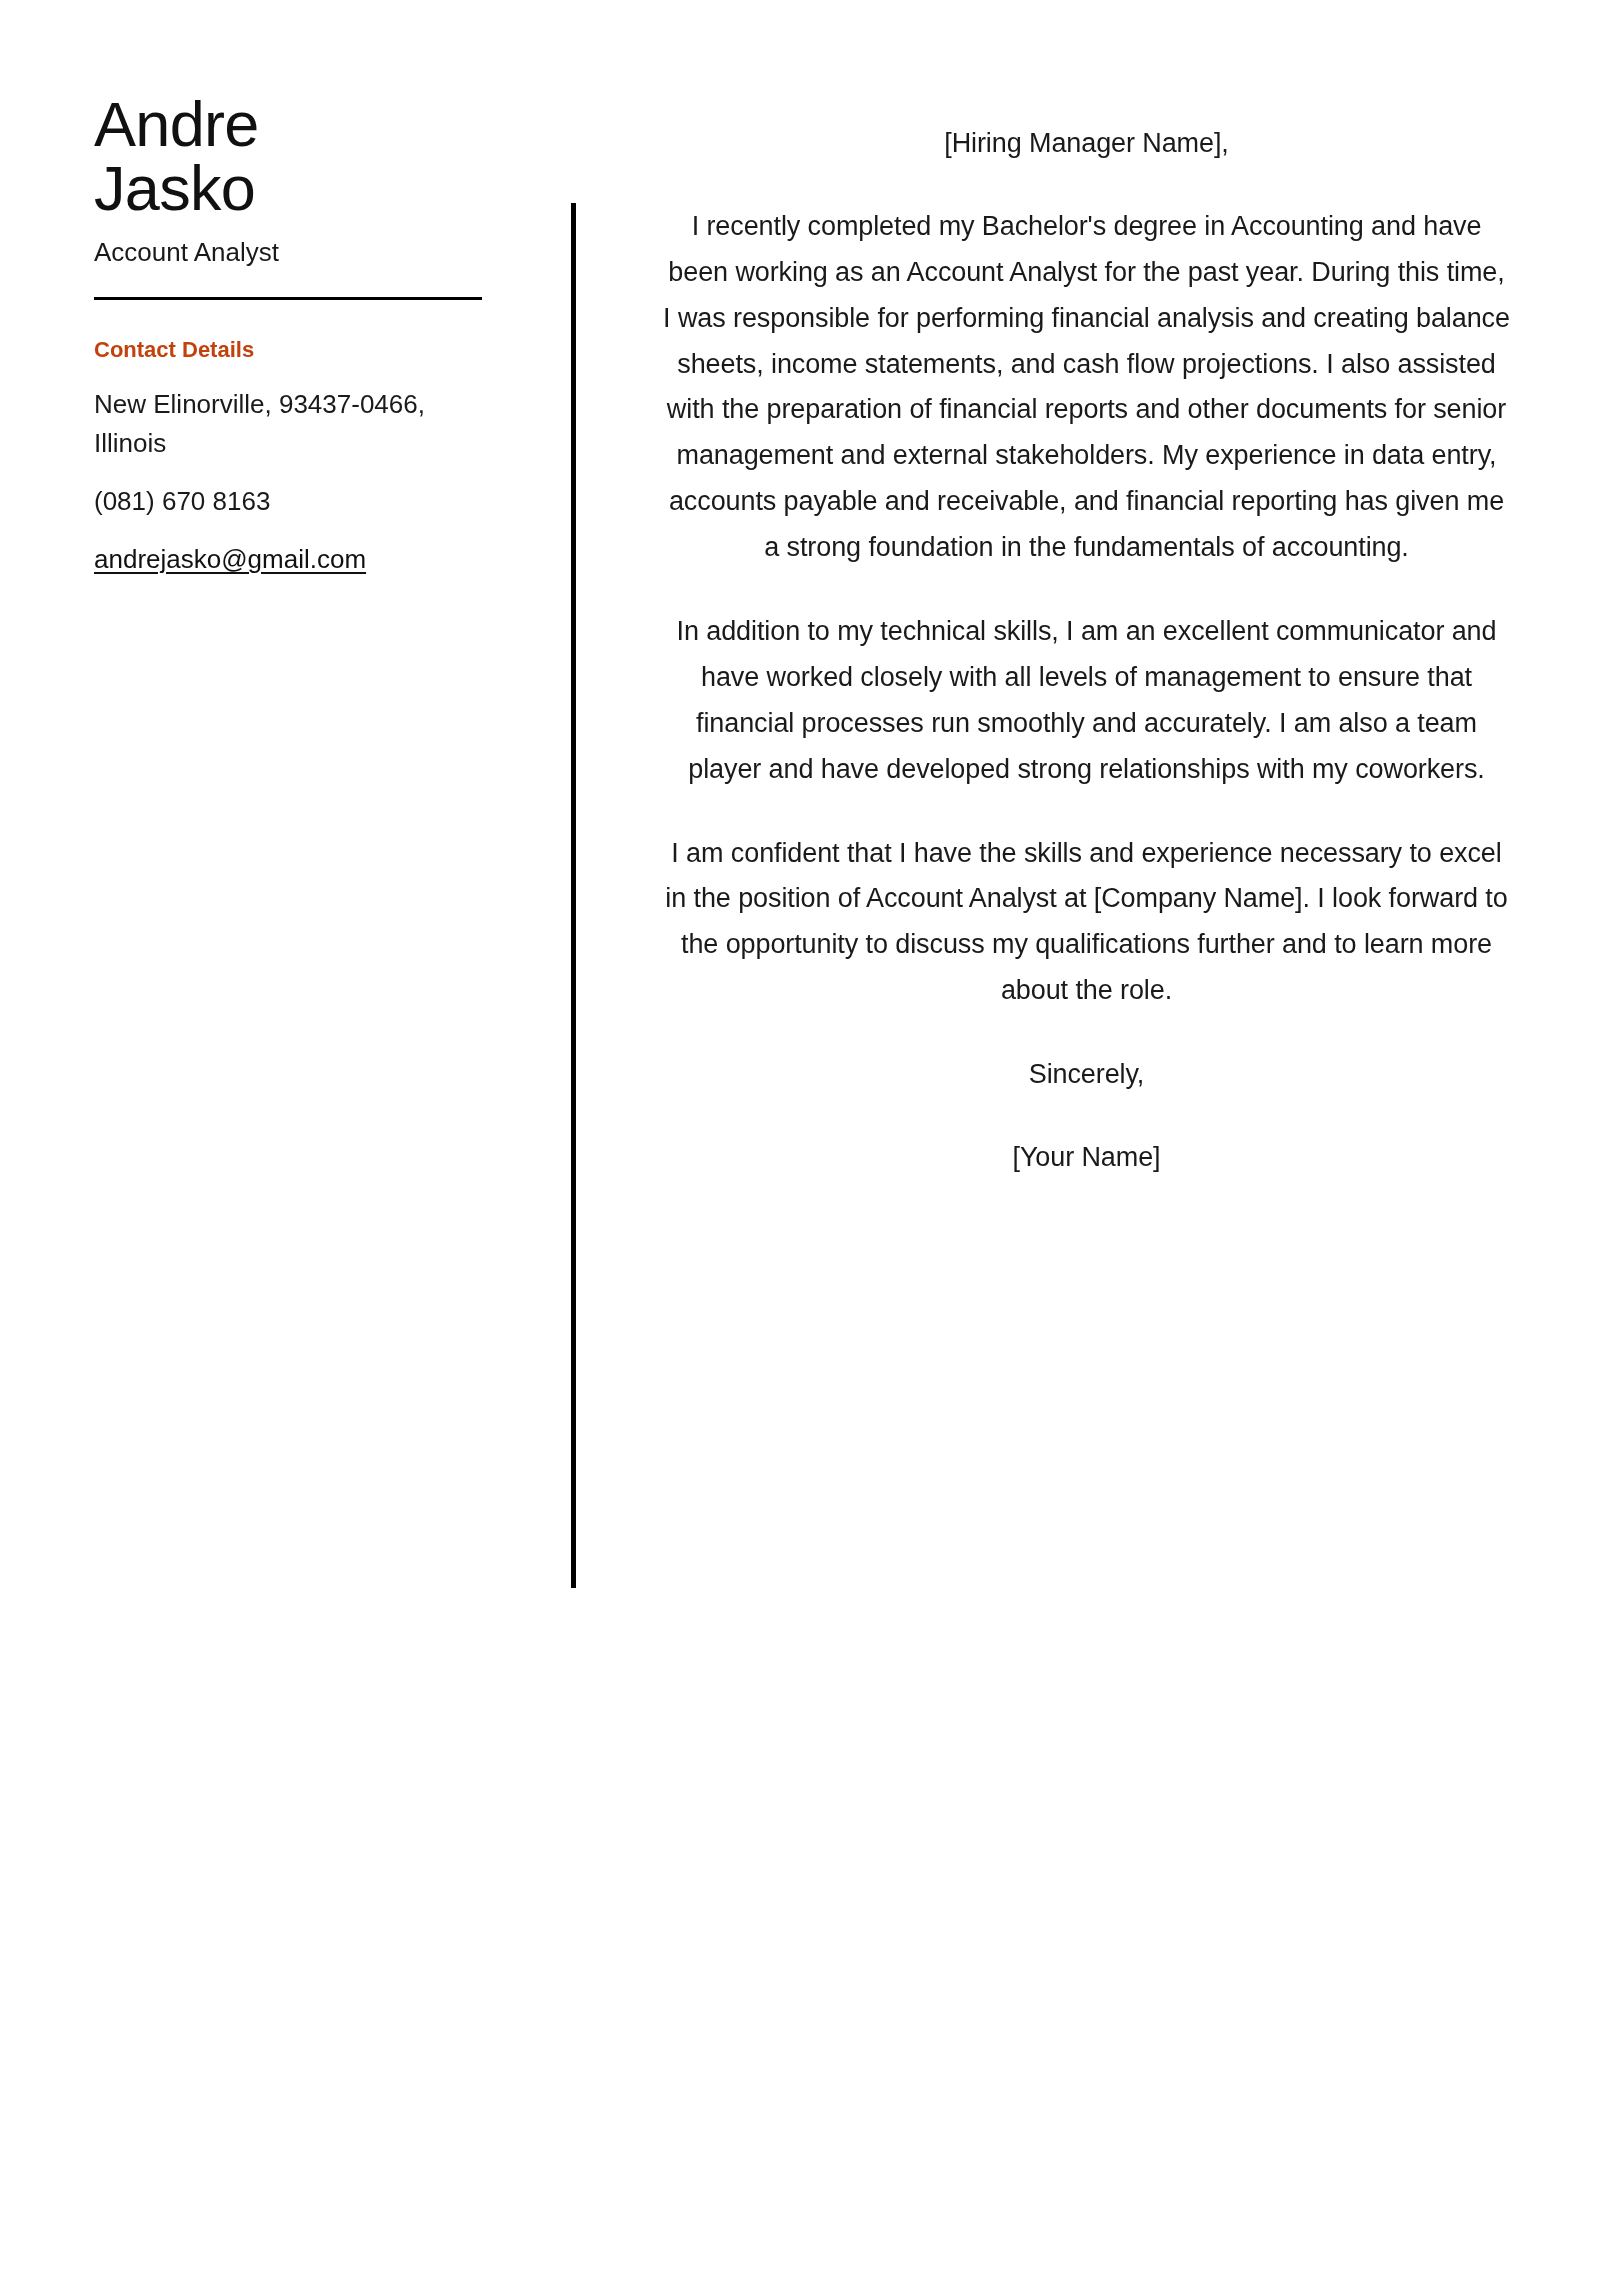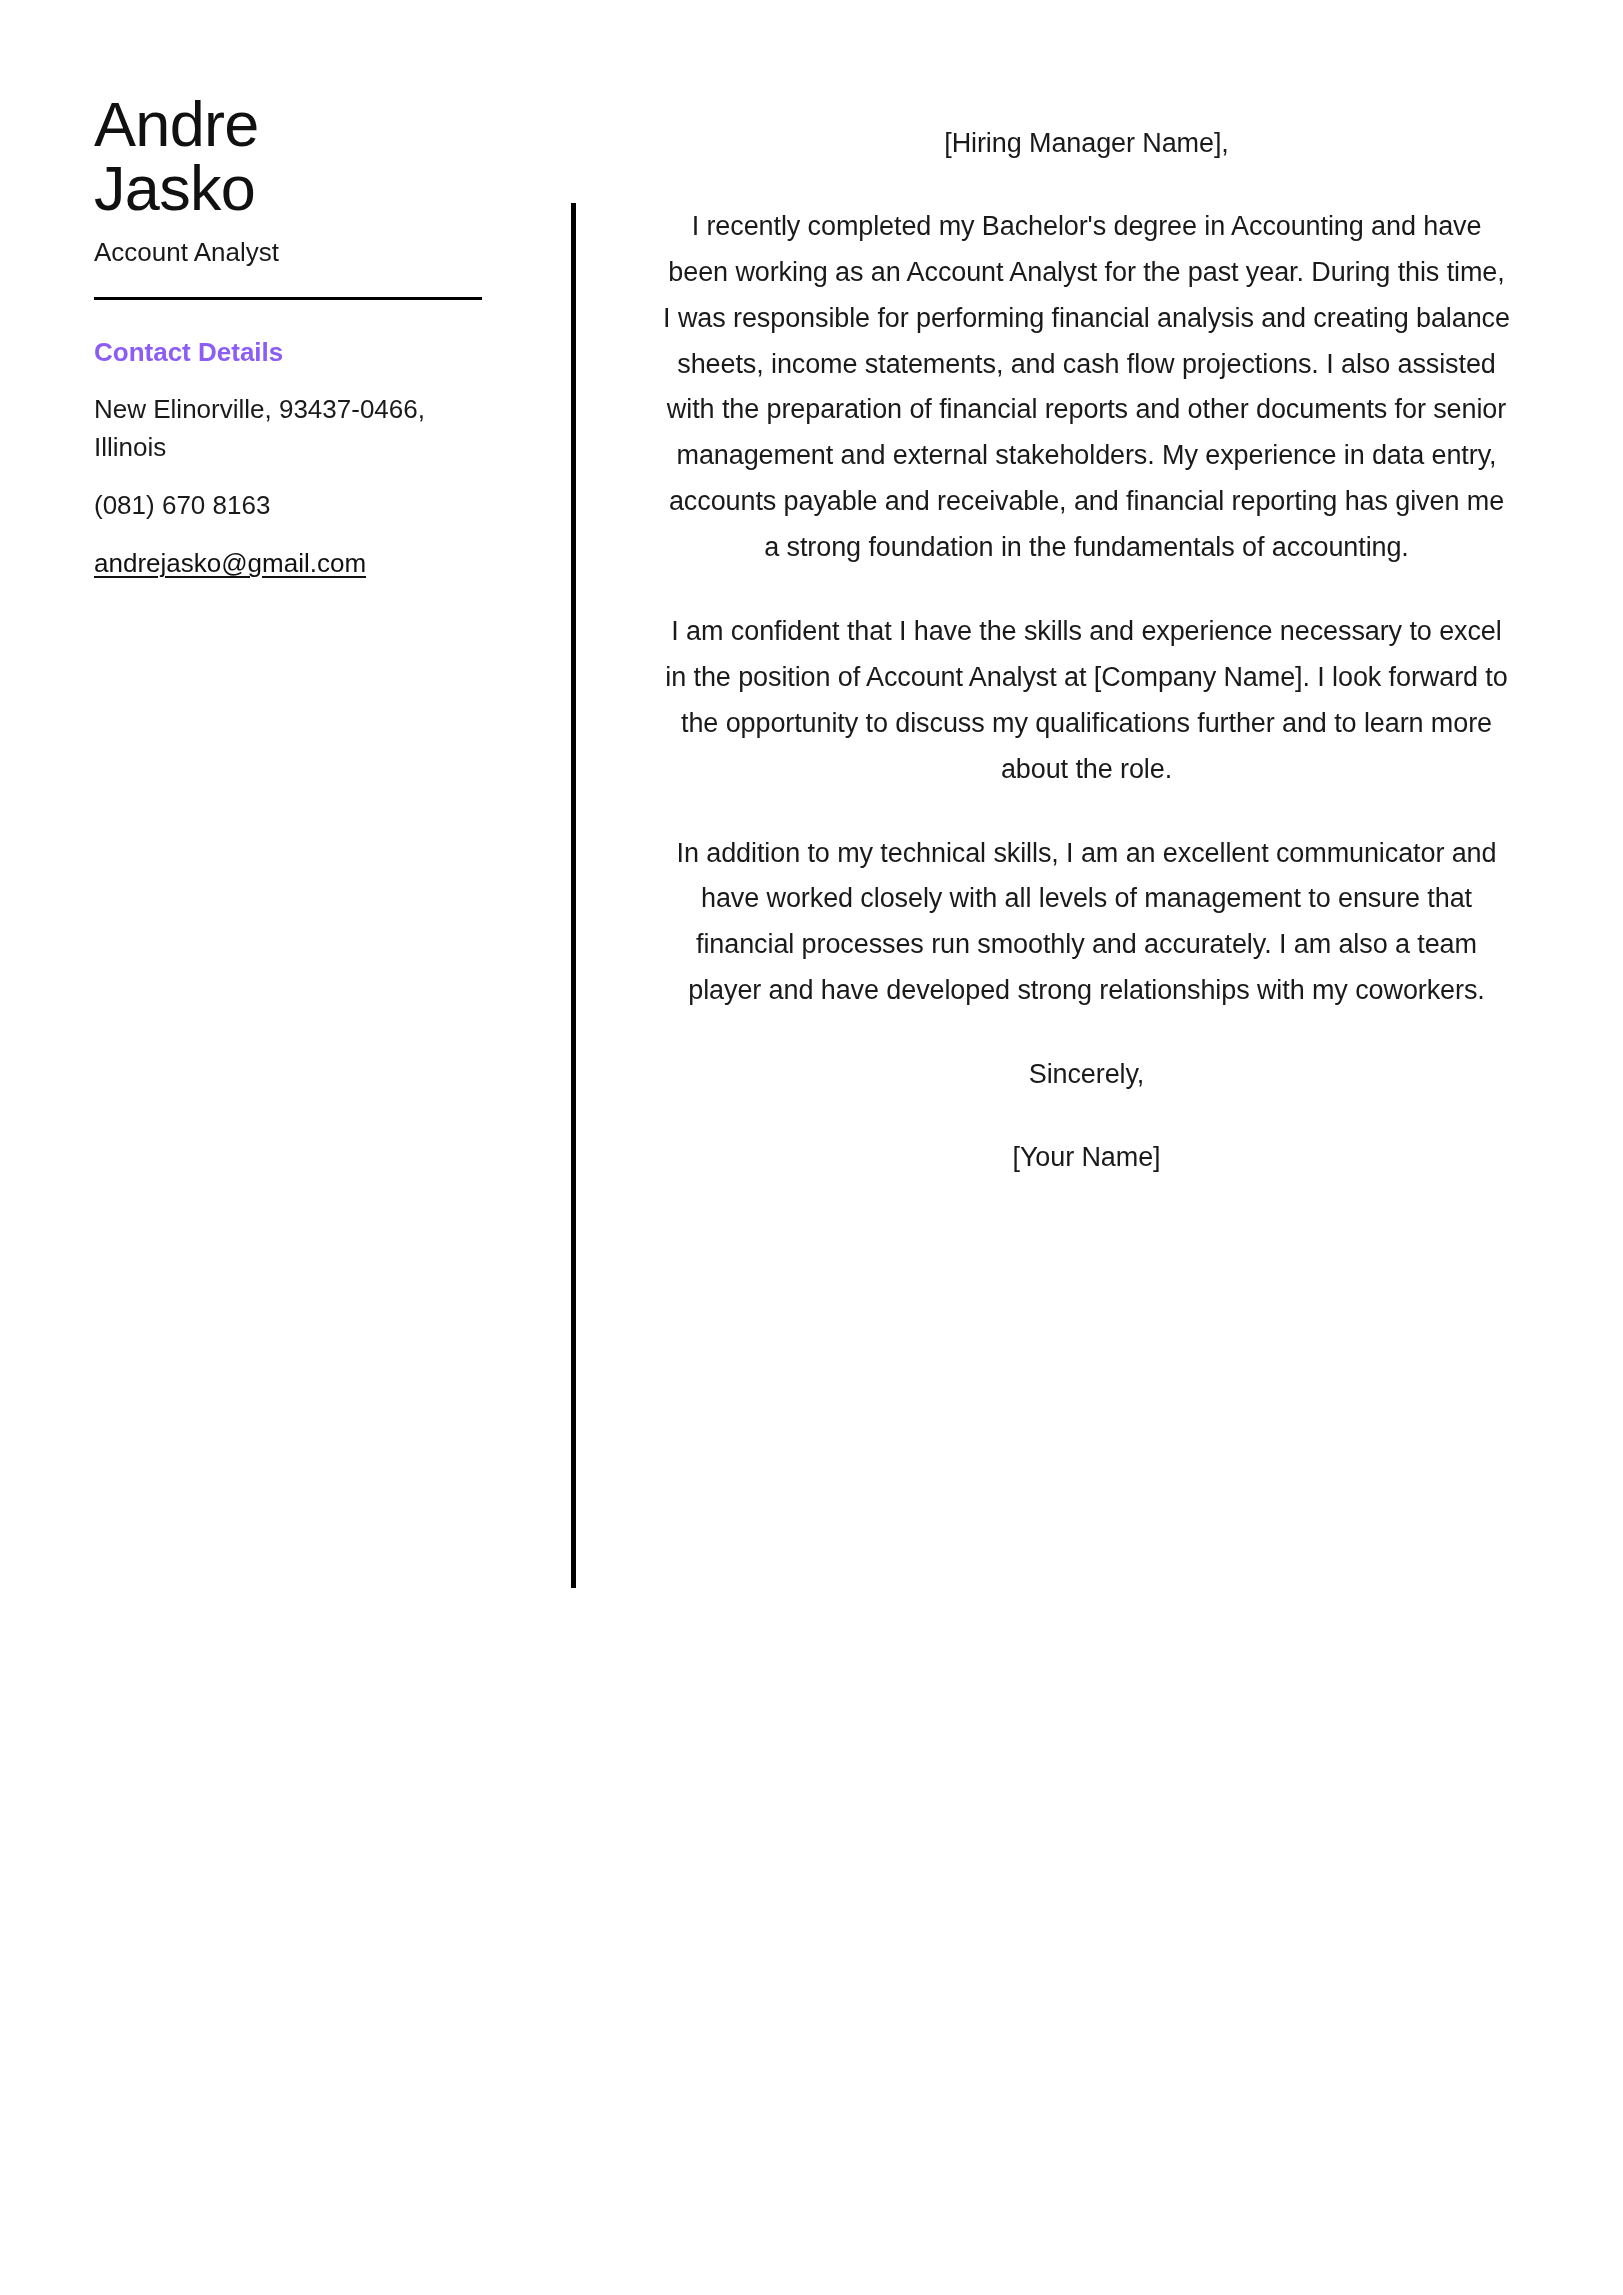--- a/index.html
+++ b/index.html
@@ -59,23 +59,23 @@
     height: 2.6px;
     background: #000000;
     margin-top: 31px;
     margin-bottom: 0;
     border: 0;
   }
 
   .contact-heading {
     margin-top: 37px;
     font-family: "Liberation Sans", sans-serif;
-    font-size: 26px;
+    font-size: 22px;
     font-weight: 600;
-    color: #8b5cf6;
+    color: #c2410c;
     letter-spacing: 0px;
     line-height: 1.2;
   }
 
   .contact-list {
     margin-top: 22px;
   }
 
   .contact-item {
     font-family: "Liberation Sans", sans-serif;
@@ -165,23 +165,23 @@
 
   <div class="divider"></div>
 
   <div class="letter">
 
     <p class="salutation">[Hiring Manager Name],</p>
 
 
     <p>I recently completed my Bachelor's degree in Accounting and have been working as an Account Analyst for the past year. During this time, I was responsible for performing financial analysis and creating balance sheets, income statements, and cash flow projections. I also assisted with the preparation of financial reports and other documents for senior management and external stakeholders. My experience in data entry, accounts payable and receivable, and financial reporting has given me a strong foundation in the fundamentals of accounting.</p>
 
+    <p>In addition to my technical skills, I am an excellent communicator and have worked closely with all levels of management to ensure that financial processes run smoothly and accurately. I am also a team player and have developed strong relationships with my coworkers.</p>
+
     <p>I am confident that I have the skills and experience necessary to excel in the position of Account Analyst at [Company Name]. I look forward to the opportunity to discuss my qualifications further and to learn more about the role.</p>
-
-    <p>In addition to my technical skills, I am an excellent communicator and have worked closely with all levels of management to ensure that financial processes run smoothly and accurately. I am also a team player and have developed strong relationships with my coworkers.</p>
 
     <p class="closing">Sincerely,</p>
 
     <p class="signature">[Your Name]</p>
 
   </div>
 
 </div>
 
 

